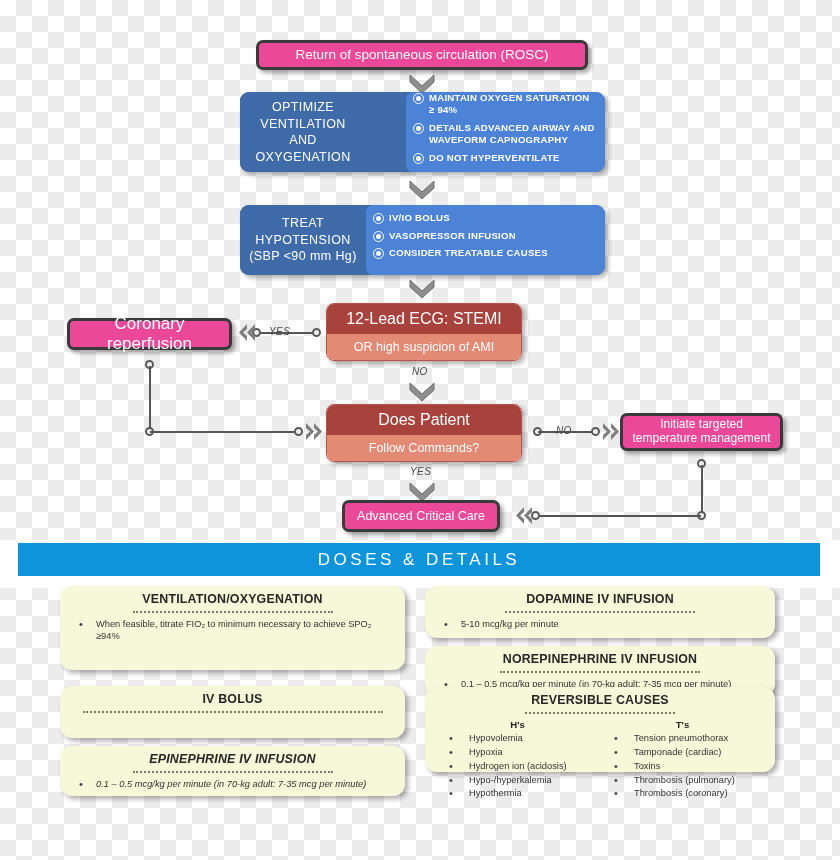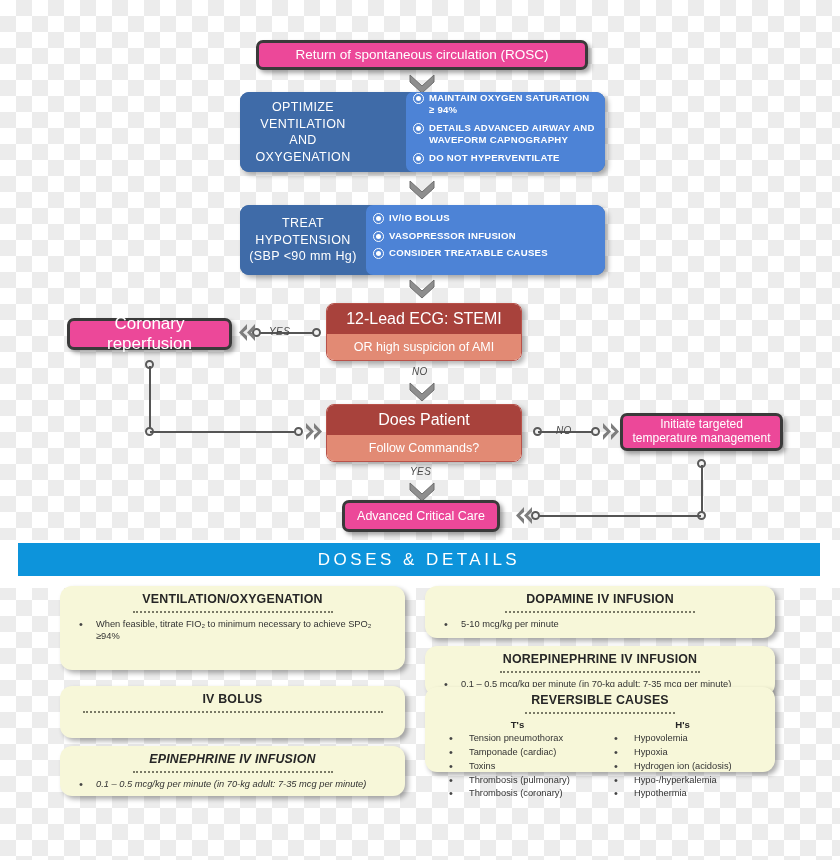--- a/index.html
+++ b/index.html
@@ -350,33 +350,33 @@
   <ul>
     <li>0.1 – 0.5 mcg/kg per minute (in 70-kg adult: 7-35 mcg per minute)</li>
   </ul>
 </div>
 
 <div class="card" style="left:425px; top:687px; width:350px; height:85px;">
   <h3>REVERSIBLE CAUSES</h3>
   <div class="dots" style="width:150px;"></div>
   <div class="twocol">
     <div>
+      <div class="colhead">H's</div>
+      <ul>
+        <li>Hypovolemia</li>
+        <li>Hypoxia</li>
+        <li>Hydrogen ion (acidosis)</li>
+        <li>Hypo-/hyperkalemia</li>
+        <li>Hypothermia</li>
+      </ul>
+    </div>
+    <div>
       <div class="colhead">T's</div>
       <ul>
         <li>Tension pneumothorax</li>
         <li>Tamponade (cardiac)</li>
         <li>Toxins</li>
         <li>Thrombosis (pulmonary)</li>
         <li>Thrombosis (coronary)</li>
       </ul>
     </div>
-    <div>
-      <div class="colhead">H's</div>
-      <ul>
-        <li>Hypovolemia</li>
-        <li>Hypoxia</li>
-        <li>Hydrogen ion (acidosis)</li>
-        <li>Hypo-/hyperkalemia</li>
-        <li>Hypothermia</li>
-      </ul>
-    </div>
   </div>
 </div>
 
 </body></html>

